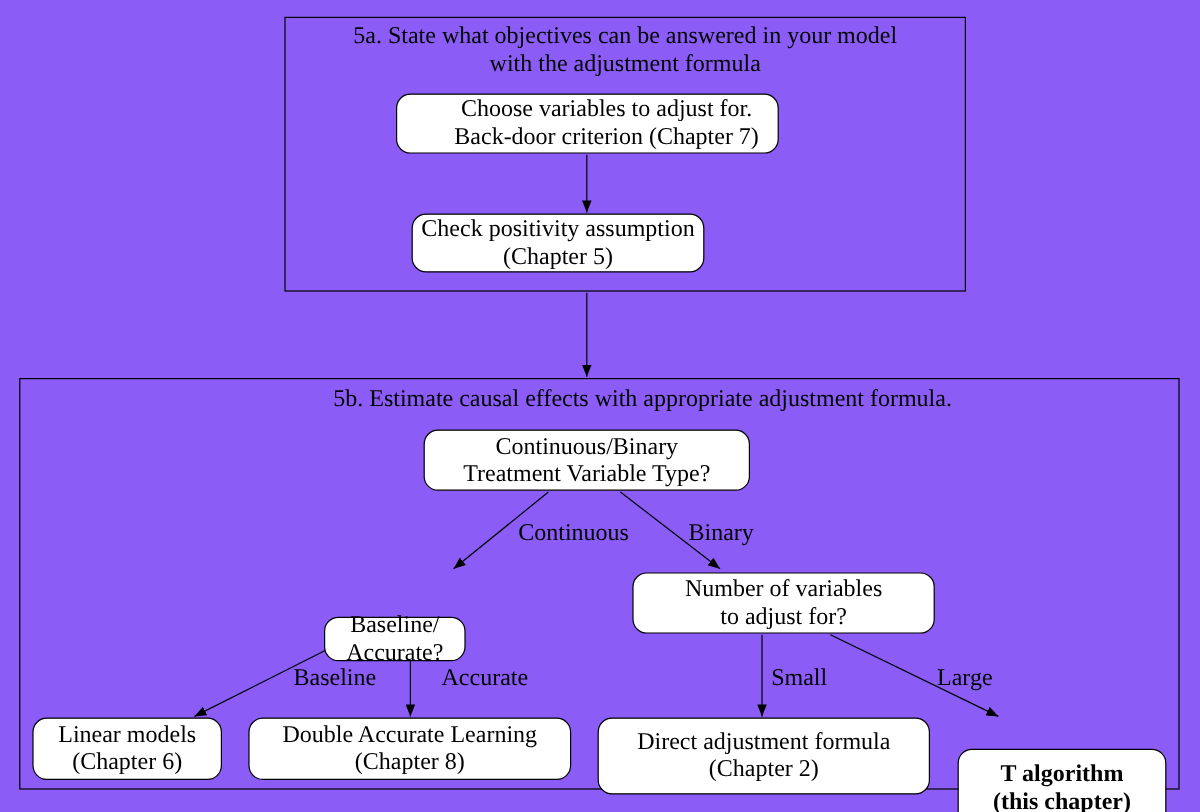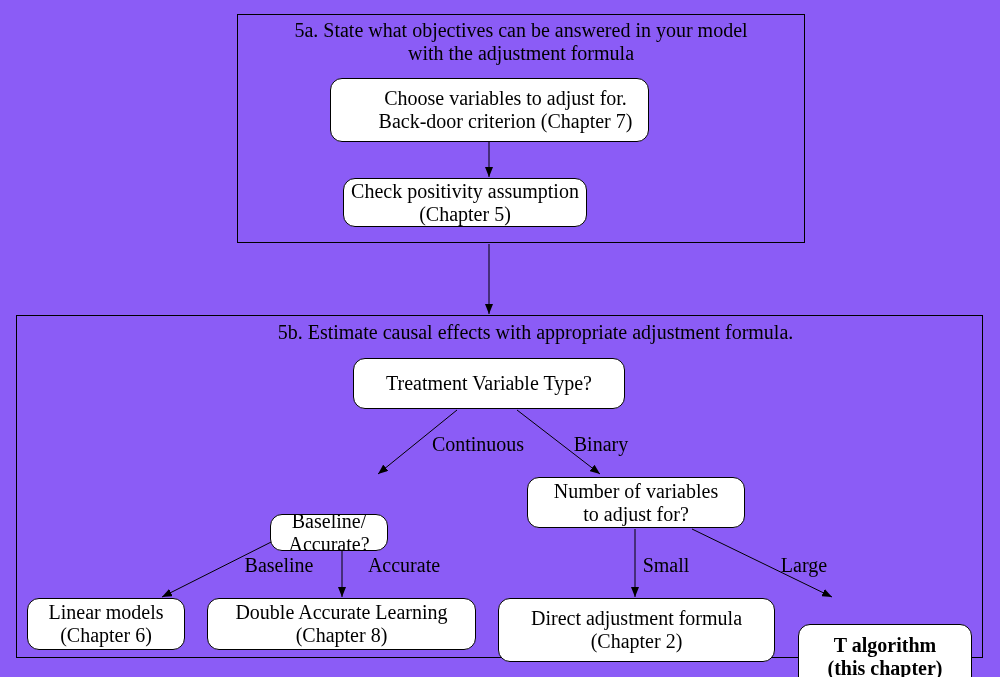--- a/index.html
+++ b/index.html
@@ -48,25 +48,25 @@
   .node.bold { font-weight: bold; }
   .edge-label {
     position: absolute;
     font-size: 20px;
     line-height: 22px;
     white-space: nowrap;
     transform: translate(-50%, -50%);
     background: transparent;
   }
   
-  #n-choose     { left: 330px; top:  78px; width: 319px; height: 64px; padding-left: 32px; }
+  #n-choose     { left: 330px; top:  78px; width: 319px; height: 50px; padding-left: 32px; }
   #n-positivity { left: 343px; top: 178px; width: 244px; height: 49px; }
   #n-treatment  { left: 353px; top: 358px; width: 272px; height: 51px; }
   #n-baselineq  { left: 270px; top: 477px; width: 118px; height: 37px; margin-top: 37px; }
-  #n-numvars    { left: 527px; top: 477px; width: 218px; height: 51px; }
+  #n-numvars    { left: 527px; top: 477px; width: 252px; height: 51px; }
   #n-linear     { left:  27px; top: 598px; width: 158px; height: 52px; }
   #n-dml        { left: 207px; top: 598px; width: 269px; height: 52px; }
   #n-direct     { left: 498px; top: 598px; width: 277px; height: 64px; }
   #n-talg       { left: 798px; top: 624px; width: 174px; height: 65px; }
   
   #c-5a { left: 237px; top:  14px; width: 568px; height: 229px; }
   #c-5b { left:  16px; top: 315px; width: 967px; height: 343px; }
   #c-5a-title { left: 237px; top:  19px; width: 568px; }
   #c-5b-title { left:  16px; top: 321px; width: 967px; padding-left: 36px; }
   
@@ -111,20 +111,21 @@
 
   <div id="n-positivity" class="node">
     <div>Check positivity assumption</div>
     <div>(Chapter 5)</div>
   </div>
 
   <div id="c-5b" class="cluster"></div>
   <div id="c-5b-title" class="cluster-title">5b. Estimate causal effects with appropriate adjustment formula.</div>
 
   <div id="n-treatment" class="node">
+    <div>Continuous/Binary</div>
     <div>Treatment Variable Type?</div>
   </div>
 
   <div id="n-baselineq" class="node">
     <div>Baseline/</div>
     <div>Accurate?</div>
   </div>
 
   <div id="n-numvars" class="node">
     <div>Number of variables</div>

